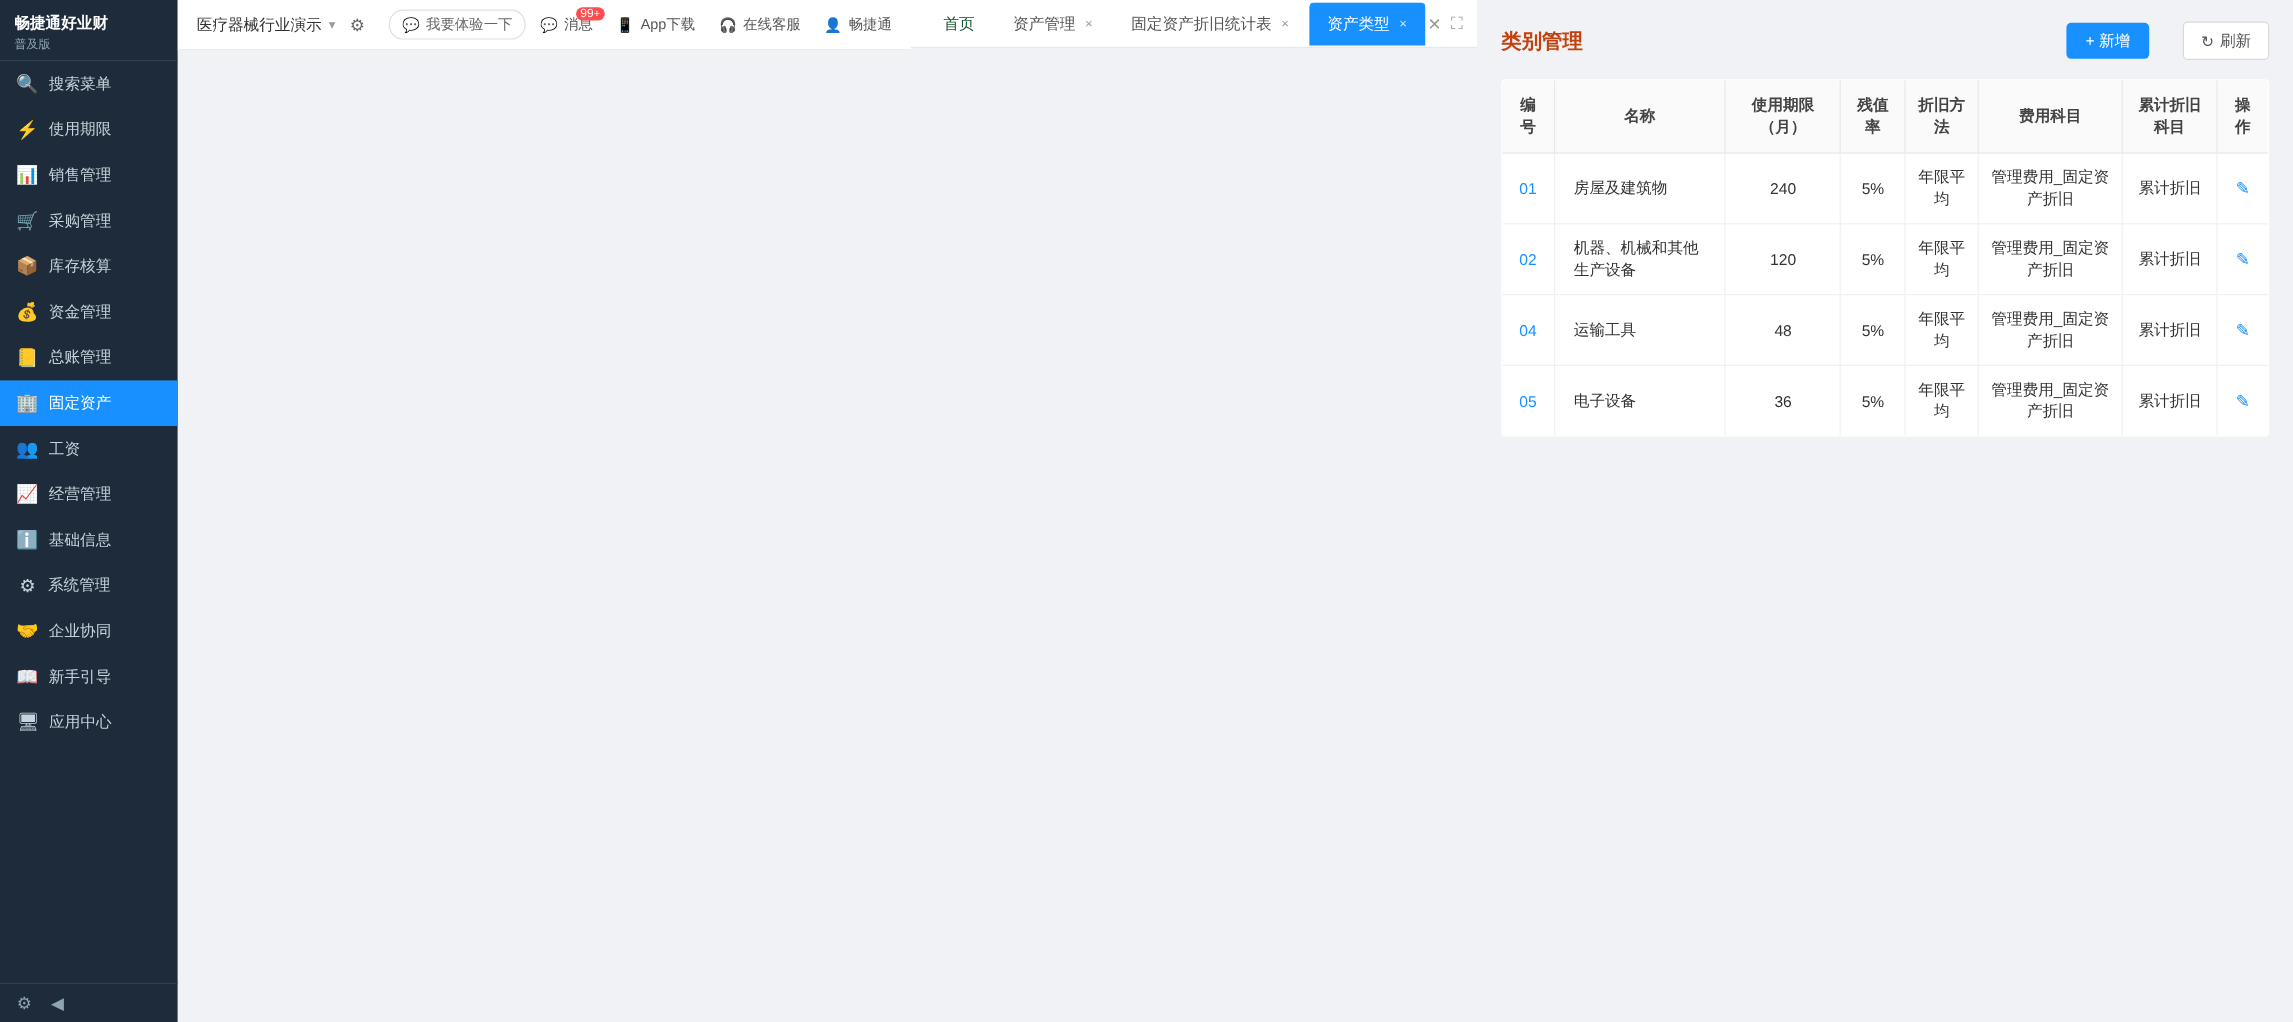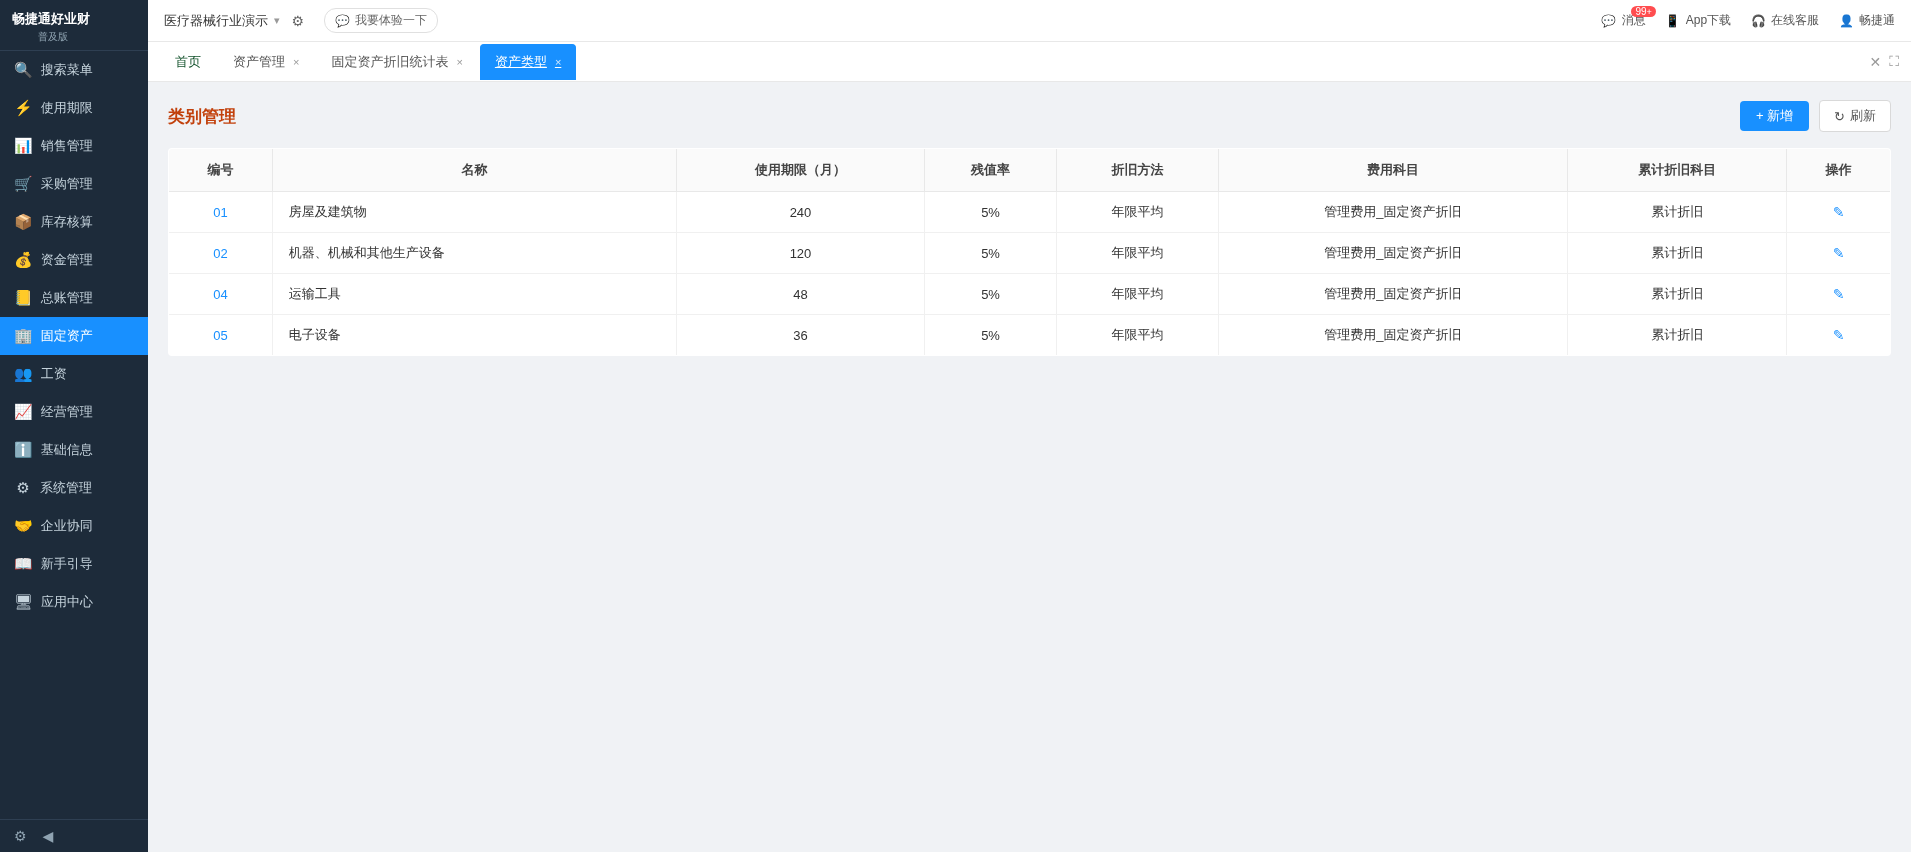--- a/index.html
+++ b/index.html
@@ -21,21 +21,20 @@
     }
     #sidebar-logo .logo-title {
       font-size: 13px;
       font-weight: bold;
       color: #fff;
     }
     #sidebar-logo .logo-sub {
       font-size: 10px;
       color: #8fa3b1;
       margin-top: 2px;
-      margin-left: 26px;
     }
     .sidebar-scroll {
       flex: 1;
       overflow-y: auto;
       overflow-x: hidden;
     }
     .sidebar-scroll::-webkit-scrollbar { width: 4px; }
     .sidebar-scroll::-webkit-scrollbar-thumb { background: #3a4f63; }
     .sidebar-item {
       display: flex;
@@ -55,21 +54,21 @@
       display: flex;
       align-items: center;
       gap: 16px;
     }
     .sidebar-bottom .sb-icon { color: #8fa3b1; cursor: pointer; font-size: 14px; }
 
     
     #main {
       flex: 1;
       display: flex;
-      flex-direction: column;
+      flex-direction: row;
       height: 100%;
       overflow: hidden;
     }
 
     
     #topbar {
       height: 42px;
       background: #fff;
       border-bottom: 1px solid #e8e8e8;
       display: flex;
@@ -148,21 +147,20 @@
       color: #555;
       font-size: 13px;
       border-radius: 4px 4px 0 0;
       border: 1px solid transparent;
       border-bottom: none;
     }
     .tab-item.active {
       background: #1890ff;
       color: #fff;
       border-color: #1890ff;
-      text-decoration: underline;
     }
     .tab-close {
       font-size: 11px;
       color: #999;
       cursor: pointer;
       margin-left: 2px;
     }
     .tab-item.active .tab-close { color: rgba(255,255,255,0.8); }
     .tab-item.plain { color: #14532d; }
     .tab-actions {
@@ -192,21 +190,21 @@
       margin-bottom: 16px;
     }
     .page-title {
       font-size: 17px;
       font-weight: bold;
       color: #c2410c;
     }
     .header-actions {
       display: flex;
       align-items: center;
-      gap: 10px;
+      gap: 28px;
     }
     .btn-new {
       background: #1890ff;
       color: #fff;
       border: none;
       border-radius: 4px;
       padding: 6px 16px;
       font-size: 13px;
       cursor: pointer;
       display: flex;

